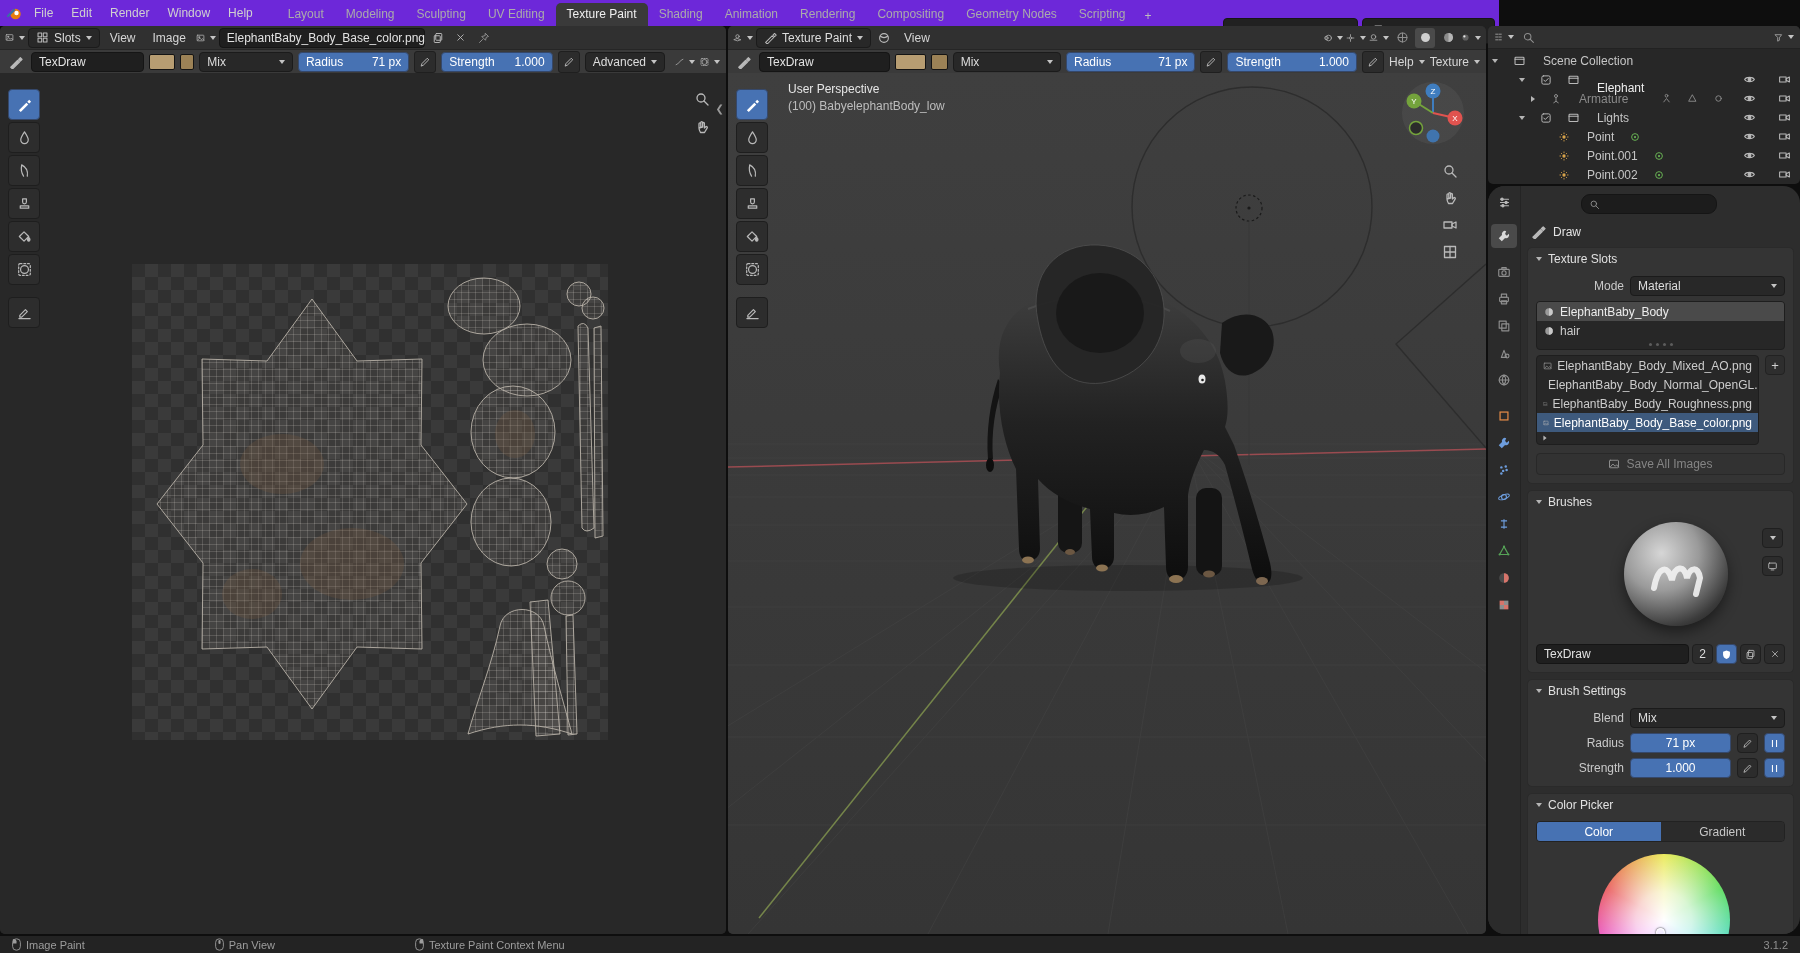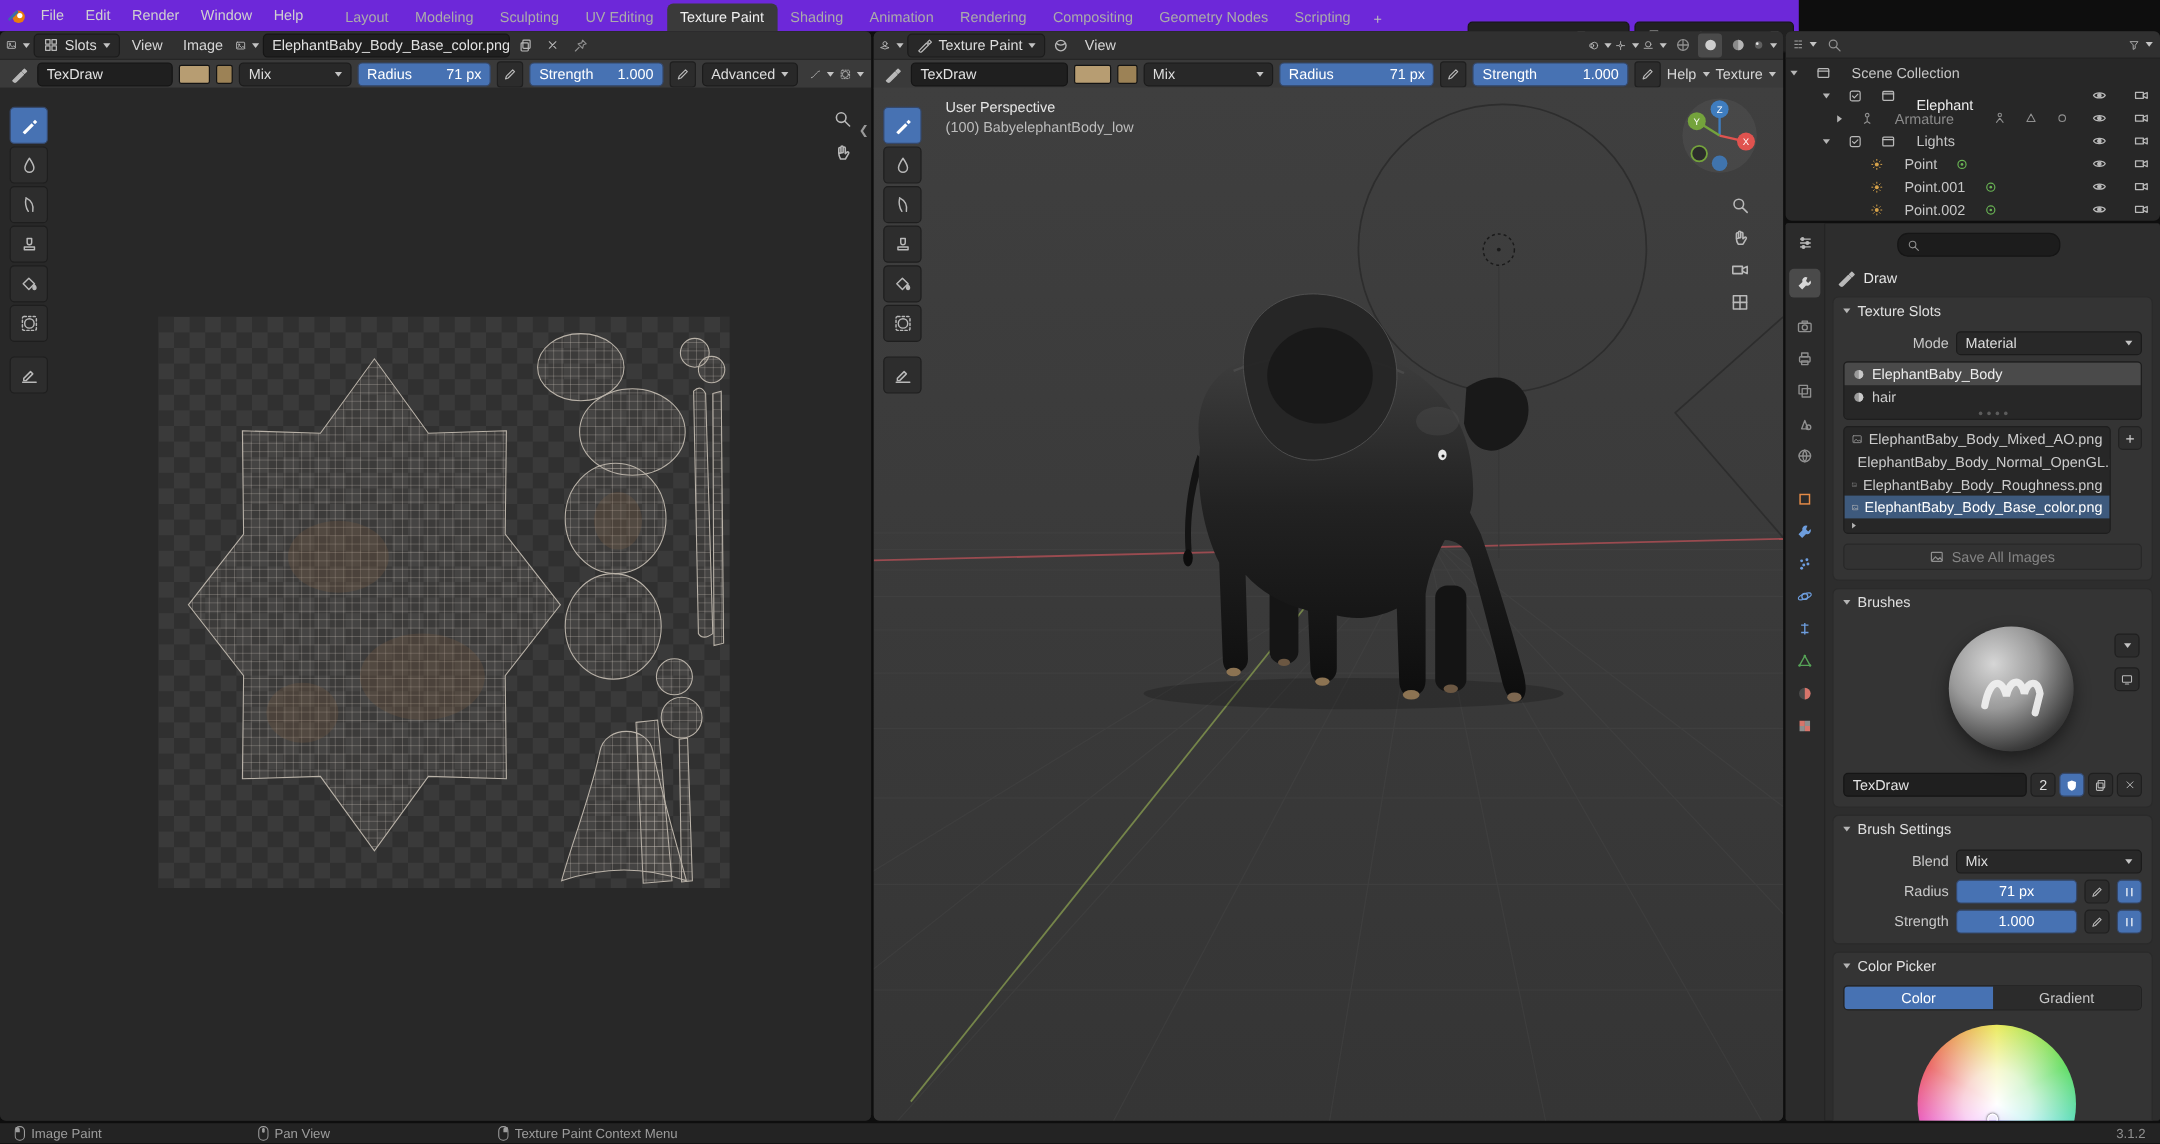--- a/index.html
+++ b/index.html
@@ -64,21 +64,21 @@
   .outl-header{height:22px;background:#303030;display:flex;align-items:center;gap:4px;padding:0 6px;border-bottom:1px solid #222;}
   .outl-rows{padding:2px 0;}
   .outl-row{height:19px;display:flex;align-items:center;gap:15px;padding:0 6px 0 4px;color:#c6c6c6;}
   .outl-row .lbl{margin-left:2px;}
   .outl-row .dim{color:#8a8a8a;}
   .outl-row .white{color:#eeeeee;margin-top:16px;}
   .outl-spacer{flex:1;}
   .disc-open{width:0;height:0;border-left:3.5px solid transparent;border-right:3.5px solid transparent;border-top:4.5px solid #b5b5b5;flex:0 0 auto;}
   .disc-closed{width:0;height:0;border-top:3.5px solid transparent;border-bottom:3.5px solid transparent;border-left:4.5px solid #b5b5b5;flex:0 0 auto;}
   .indent1{width:12px;flex:0 0 auto;} .indent2{width:24px;flex:0 0 auto;}
-  .props{position:absolute;left:0;top:160px;width:312px;height:748px;background:#2d2d2d;border-radius:2px;
+  .props{position:absolute;left:0;top:160px;width:312px;height:748px;background:#2d2d2d;border-radius:17px;
          display:flex;overflow:hidden;}
   .prop-tabs{width:32px;background:#2b2b2b;border-right:1px solid #242424;display:flex;flex-direction:column;
              align-items:center;padding-top:6px;gap:3px;flex:0 0 auto;}
   .ptab{width:26px;height:24px;display:flex;align-items:center;justify-content:center;border-radius:4px;}
   .ptab.active{background:#4a4a4a;}
   .ptab-gap{height:6px;}
   .prop-content{flex:1;padding:6px 6px 0 6px;overflow:hidden;}
   .search-row{display:flex;align-items:center;gap:6px;margin:2px 2px 6px;}
   .search-pill{flex:0 0 auto;width:120px;height:18px;background:#1c1c1c;border:1px solid #151515;border-radius:9px;
                display:flex;align-items:center;gap:4px;padding:0 7px;margin-left:52px;}

